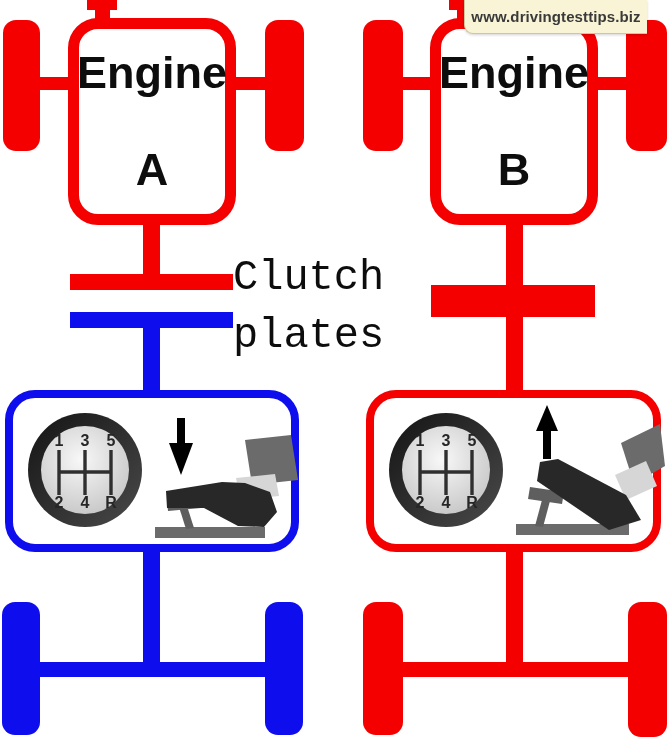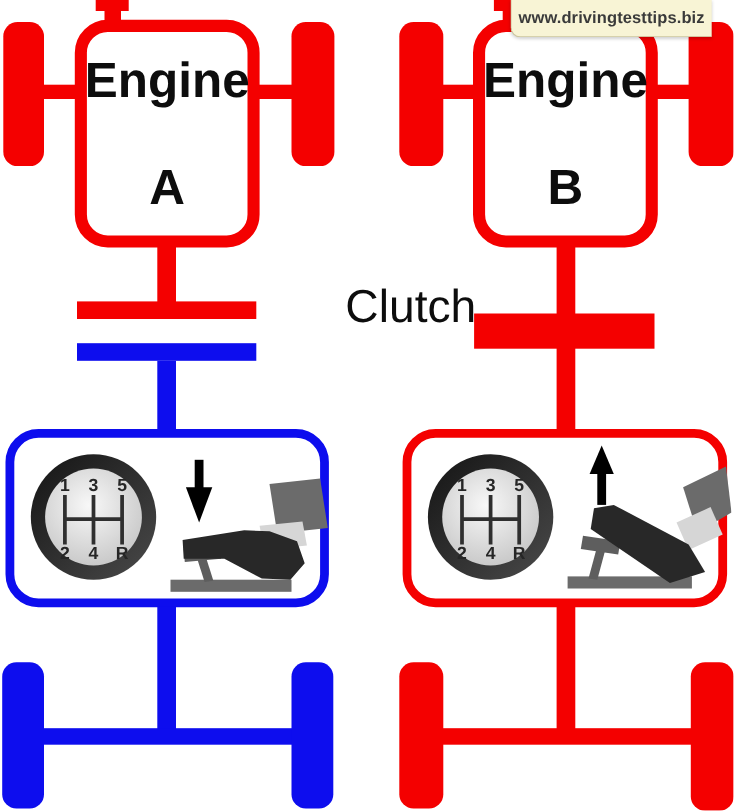--- a/index.html
+++ b/index.html
@@ -21,21 +21,22 @@
   .gearbox.a{border:8px solid var(--transmission-blue,#0d0dee);}
   .gearbox.b{border:8px solid var(--engine-red,#f40000);}
   .engine-label{
     display:flex;flex-direction:column;align-items:center;justify-content:center;
     font-size:45px;font-weight:bold;line-height:1.17;color:var(--label-black,#0d0d0d);
     text-align:center;
     gap:44px;
   }
   .clutch-label{
     font-size:42px;font-weight:400;line-height:1.38;color:var(--label-black,#0d0d0d);
-    text-align:right;
+    text-align:left;
+    font-family:Liberation Mono, monospace;
   }
   .watermark{
     background:var(--watermark-bg,#f8f4d5);
     border:1px solid var(--watermark-border,#cdc79e);border-right:none;border-top:none;
     border-radius:0 0 0 9px;box-shadow:0 1px 3px rgba(0,0,0,.18);
     display:flex;align-items:center;justify-content:center;
     font-size:15px;font-weight:bold;color:var(--watermark-text,#3a3a3a);
     letter-spacing:.1px;
   }
   svg text{font-family:"Liberation Sans","DejaVu Sans",sans-serif;}
@@ -164,19 +165,20 @@
     </g>
   </svg>
 
   <div class="abs red" style="left:506px;top:551px;width:17px;height:112px;"></div>
   <div class="abs red" style="left:402px;top:662px;width:227px;height:15px;"></div>
   <div class="abs red wheel" style="left:363px;top:602px;width:40px;height:133px;"></div>
   <div class="abs red wheel" style="left:628px;top:602px;width:39px;height:135px;"></div>
 
   <div class="abs clutch-label" style="left:233px;top:250px;width:200px;">
     <div>Clutch</div>
+    <div>plates</div>
   </div>
 
   <div class="abs watermark" style="left:464px;top:0;width:182px;height:33px;">
     <span>www.drivingtesttips.biz</span>
   </div>
 
 </div>
 
 </body></html>

